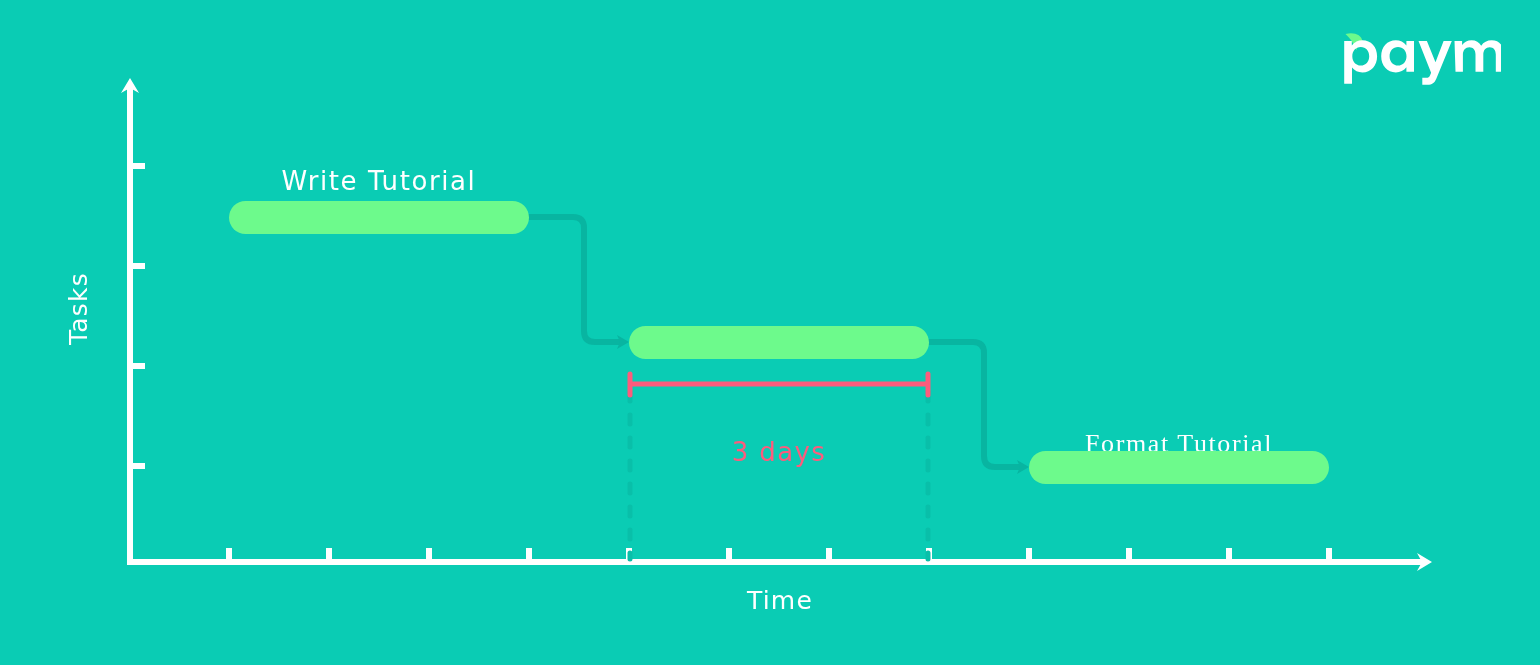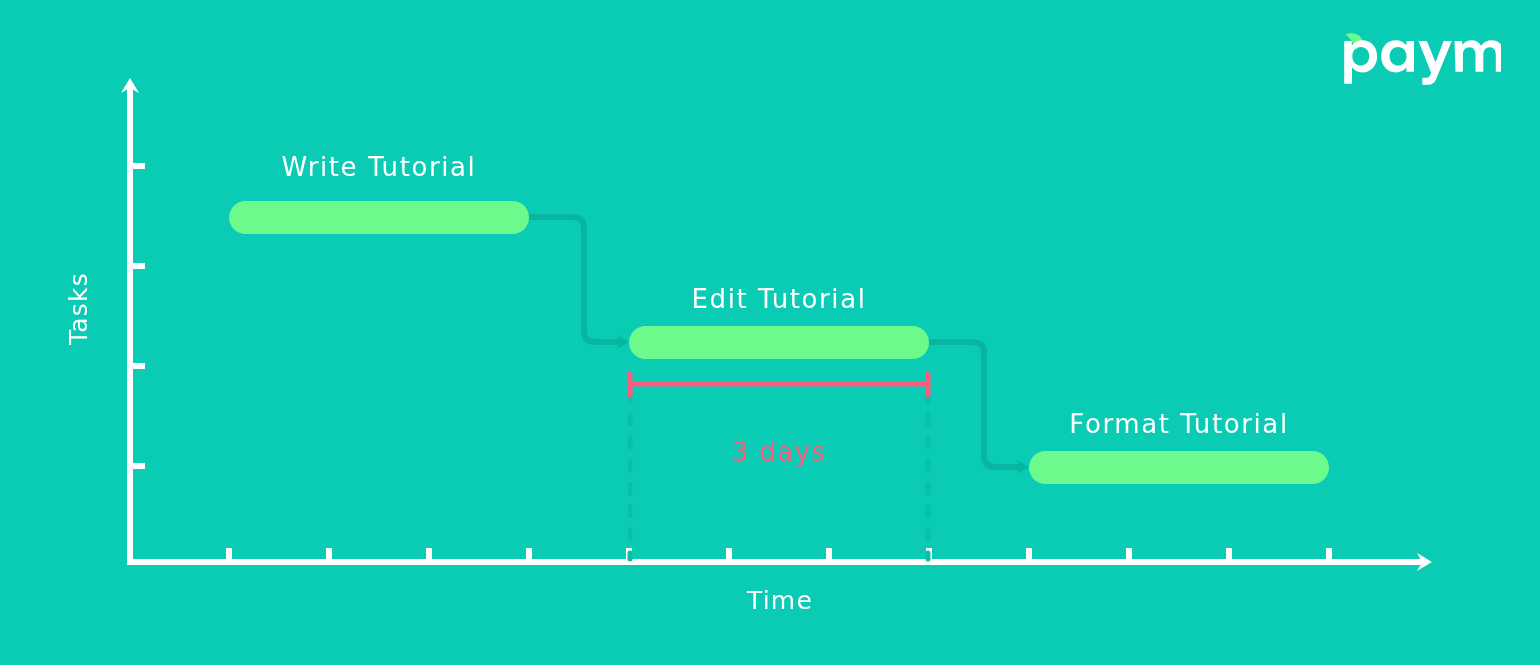--- a/index.html
+++ b/index.html
@@ -170,24 +170,23 @@
 
     <line x1="630" y1="384" x2="928" y2="384" stroke="#FC5C7D" stroke-width="5" stroke-linecap="butt"></line>
 
     <line x1="630" y1="374" x2="630" y2="395" stroke="#FC5C7D" stroke-width="5" stroke-linecap="round"></line>
     <line x1="928" y1="374" x2="928" y2="395" stroke="#FC5C7D" stroke-width="5" stroke-linecap="round"></line>
   </svg>
 
   <div class="axis-title axis-title-y">Tasks</div>
   <div class="axis-title axis-title-x">Time</div>
 
-  <div class="bar-label" style="left:229px; top:152px; width:300px;">Write Tutorial</div>
+  <div class="bar-label" style="left:229px; top:166px; width:300px;">Write Tutorial</div>
   <div class="bar" style="left:229px; top:201px; width:300px;"></div>
 
-  <div class="bar-label" style="left:629px; top:284px; width:300px;">Edit Tutorial</div>
   <div class="bar" style="left:629px; top:326px; width:300px;"></div>
 
-  <div class="bar-label" style="left:1029px; top:409px; width:300px;">Format Tutorial</div>
+  <div class="bar-label" style="left:1029px; top:429px; width:300px;font-family:Liberation Serif, serif;">Format Tutorial</div>
   <div class="bar" style="left:1029px; top:451px; width:300px;"></div>
 
   <div class="dur-label" style="left:630px; top:407px; width:298px; text-align:center;">3 days</div>
 
 </div>
 
 </body></html>

